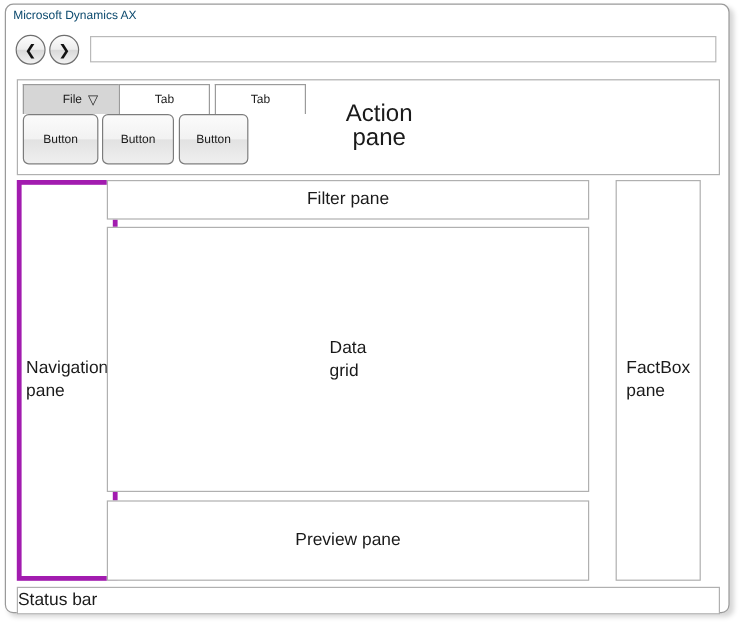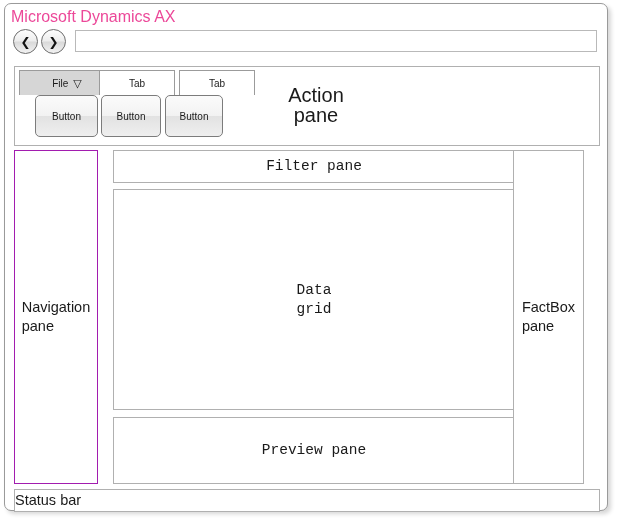--- a/index.html
+++ b/index.html
@@ -34,22 +34,22 @@
     position: absolute;
     left: 0; top: 0;
     width: 100%;
     height: 22px;
     box-sizing: border-box;
   }
   #app-title {
     position: absolute;
     left: 6px;
     top: 4px;
-    font-size: 16px;
-    color: #ec4899;
+    font-size: 10px;
+    color: #0c4a6e;
     white-space: nowrap;
   }
 
   
   #nav-row {
     position: absolute;
     left: 0;
     top: 22px;
     width: 100%;
     height: 32px;
@@ -148,21 +148,20 @@
     border-radius: 5px;
     box-sizing: border-box;
     background: linear-gradient(to bottom, #fbfbfb 0%, #f2f2f2 50%, #e2e2e2 51%, #efefef 100%);
     display: flex;
     align-items: center;
     justify-content: center;
     font-size: 10px;
     color: #1a1a1a;
     cursor: pointer;
     white-space: nowrap;
-    margin-left: 16px;
   }
   .ap-button-1 { left: 0;   width: 63px; }
   .ap-button-2 { left: 66px; width: 60px; }
   .ap-button-3 { left: 130px; width: 58px; }
 
   #action-pane-label {
     position: absolute;
     left: 237px;
     top: 18px;
     width: 128px;
@@ -173,42 +172,41 @@
     white-space: pre-line;
   }
 
   
   #navigation-pane {
     position: absolute;
     left: 9px;
     top: 146px;
     width: 84px;
     height: 334px;
-    border: 1px solid #a21caf;
+    border: 4px solid #a21caf;
     background: #ffffff;
     box-sizing: border-box;
     display: flex;
     align-items: center;
     justify-content: center;
   }
   .pane-label {
     text-align: left;
     font-size: 14.5px;
     line-height: 19px;
     color: #1a1a1a;
     white-space: pre-line;
   }
 
   #center-column {
     position: absolute;
-    left: 108px;
+    left: 84px;
     top: 146px;
     width: 402px;
     height: 248px;
-    font-family: Liberation Mono, monospace;
   }
   #filter-pane {
     position: absolute;
     left: 0; top: 0;
     width: 402px;
     height: 33px;
     border: 1px solid #b0b0b0;
     background: #ffffff;
     box-sizing: border-box;
     display: flex;

